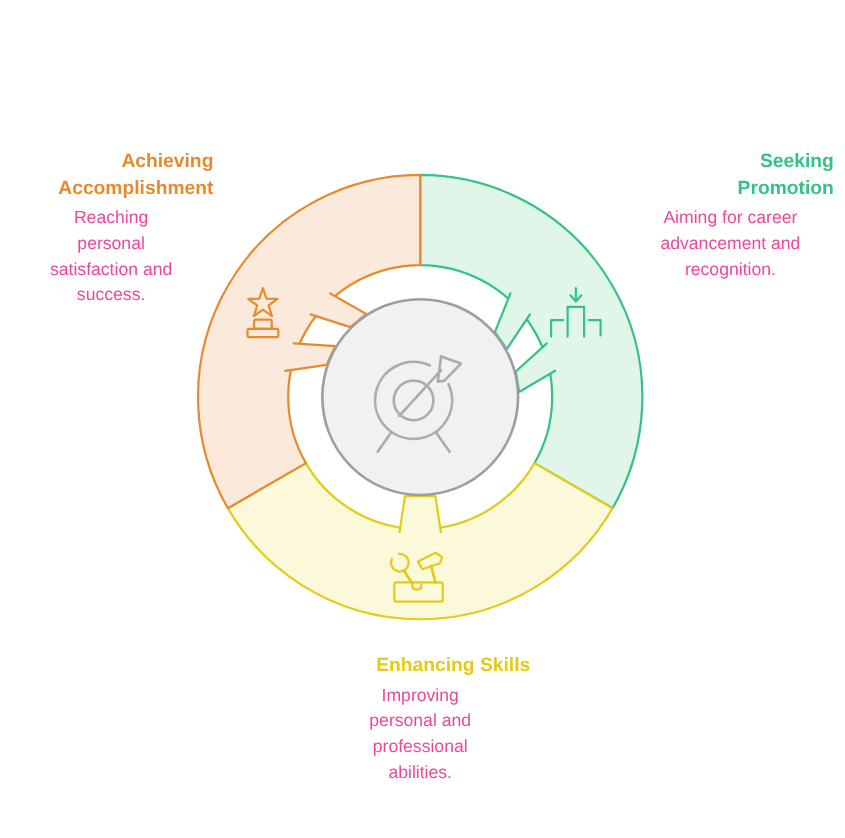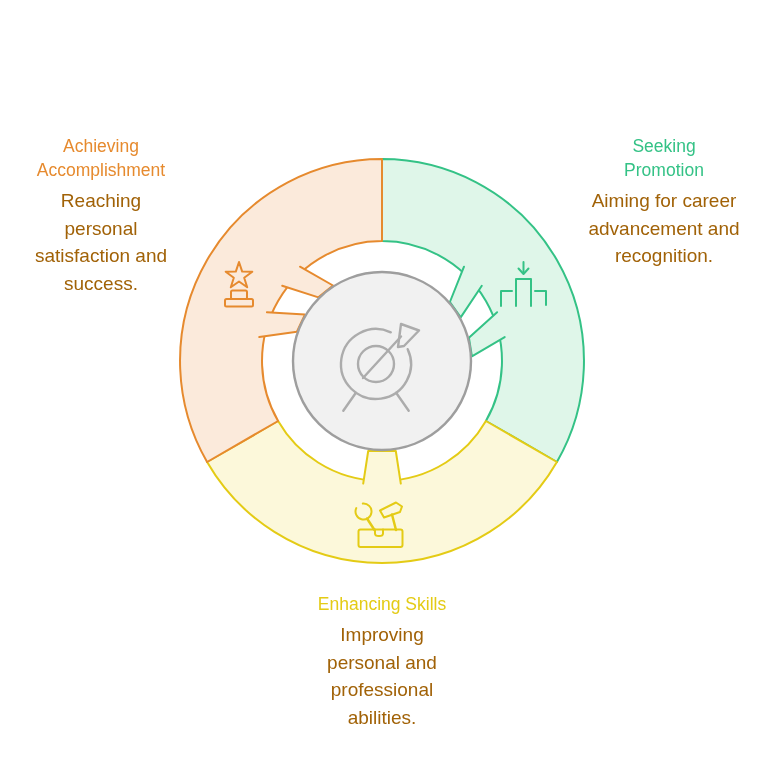--- a/index.html
+++ b/index.html
@@ -1,22 +1,22 @@
 <!DOCTYPE html>
 <html><head>
 <meta charset="utf-8">
 <style>
   html,body{margin:0;padding:0;background:#fff;}
   .canvas{position:relative;width:768px;height:762px;background:#ffffff;overflow:hidden;
           font-family:"Liberation Sans",sans-serif;}
   .page-title{position:absolute;left:0;top:44px;width:768px;text-align:center;
               font-size:17.5px;font-weight:bold;color:#4f4f4f;letter-spacing:.2px;}
   .label-block{position:absolute;text-align:center;}
-  .label-heading{font-size:17.5px;font-weight:normal;line-height:1.38;white-space:pre-line;}
-  .label-body{margin-top:5px;font-size:19px;line-height:1.45;color:#a16207;white-space:pre-line;}
+  .label-heading{font-size:17.5px;font-weight:bold;line-height:1.38;white-space:pre-line;text-align:right;}
+  .label-body{margin-top:5px;font-size:16px;line-height:1.45;color:#ec4899;white-space:pre-line;}
   .block-accomplishment{left:8px;top:134px;width:186px;}
   .block-promotion{left:570px;top:134px;width:188px;}
   .block-skills{left:282px;top:592px;width:200px;}
   svg{position:absolute;left:0;top:0;}
 </style>
 </head>
 <body>
 
 <div class="canvas">
 

